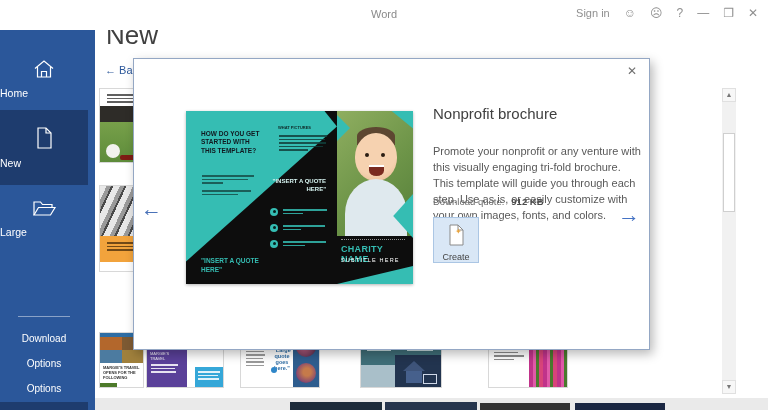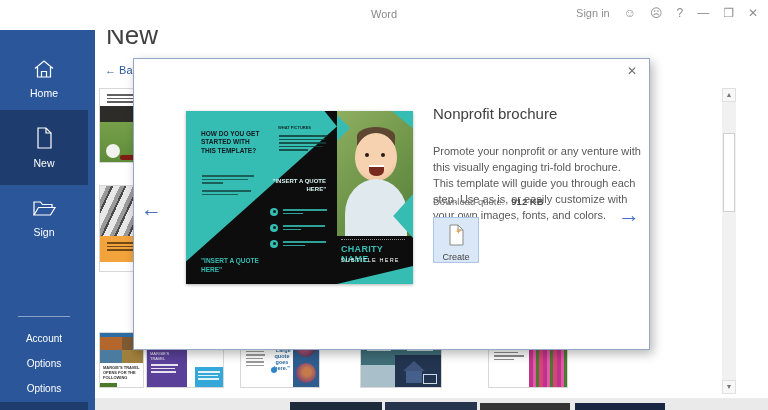--- a/index.html
+++ b/index.html
@@ -10,21 +10,21 @@
   .titlebar { position:absolute; left:0; top:0; width:768px; height:30px; background:#fff; z-index:5; }
   .app-title { position:absolute; left:0; right:0; top:8px; text-align:center; font-size:11px; color:#8a8a8a; }
   .win-controls { position:absolute; right:10px; top:6px; display:flex; align-items:center; gap:14px; color:#8f8f8f; font-size:11px; }
   .win-controls .glyph { font-size:12px; cursor:default; }
   .signin { color:#8f8f8f;margin-left:41px; }
 
   
   .sidebar { position:absolute; left:0; top:0; width:95px; height:410px; background:#2b579a; z-index:4; color:#fff; }
   .sidebar-topstrip { position:absolute; left:0; top:0; width:88px; height:10px; background:#1e3c6e; }
   .brand { position:absolute; left:0; top:14px; width:88px; text-align:center; font-size:13px; font-weight:bold; letter-spacing:.2px; }
-  .nav-item { position:absolute; left:0; width:88px; text-align:center; }
+  .nav-item { position:absolute; left:0; width:88px; text-align:left; }
   .nav-item .icon { display:block; margin:0 auto 3px; }
   .nav-item .lbl { font-size:10.5px; }
   .nav-new-block { position:absolute; left:0; top:110px; width:88px; height:75px; background:#1e3c6e; }
   .sidebar-divider { position:absolute; left:18px; top:316px; width:52px; border-top:1px solid rgba(255,255,255,.45); }
   .side-link { position:absolute; left:0; width:88px; text-align:center; font-size:10px; cursor:pointer; }
   .sidebar-botstrip { position:absolute; left:0; bottom:0; width:88px; height:8px; background:#1e3c6e; }
 
   
   .content { position:absolute; left:95px; top:0; width:673px; height:410px; background:#fff; }
   .page-heading { position:absolute; left:11px; top:20px; font-size:26px; color:#404040; font-weight:normal; }
@@ -119,25 +119,25 @@
         <path d="M13 2 V7 H18"></path>
     </svg>
     <span class="lbl">New</span>
   </div>
 
   <div class="nav-item" style="top:198px;">
     <svg class="icon" width="25" height="21" viewBox="0 0 25 21" fill="none" stroke="#fff" stroke-width="1.2">
       <path d="M2 17 V4 h6.5 l2 2.5 H20 v3"></path>
         <path d="M2 17 L6.5 9.5 H23 L18.5 17 Z"></path>
     </svg>
-    <span class="lbl">Sign</span>
+    <span class="lbl">Large</span>
   </div>
 
   <div class="sidebar-divider"></div>
-  <div class="side-link" style="top:333px;">Account</div>
+  <div class="side-link" style="top:333px;">Download</div>
   <div class="side-link" style="top:358px;">Options</div>
   <div class="side-link" style="top:383px;">Options</div>
   <div class="sidebar-botstrip"></div>
 </div>
 
 <div class="content">
   <div class="page-heading">New</div>
   <div class="back-link">← Back</div>
 
   <div class="thumb" style="left:4px; top:88px; width:80px; height:75px;">

